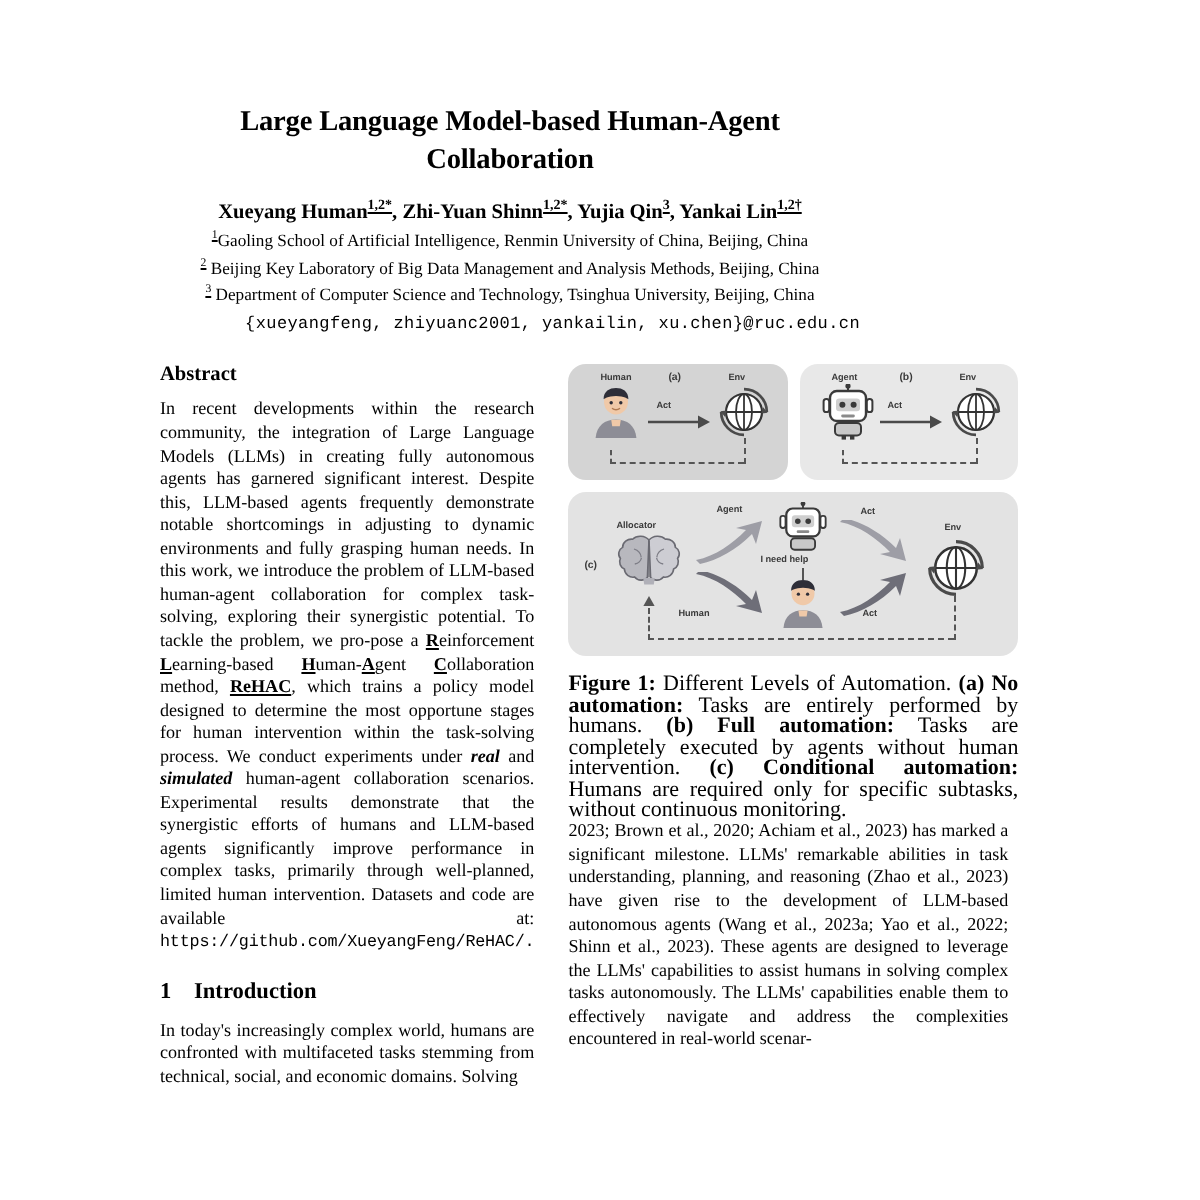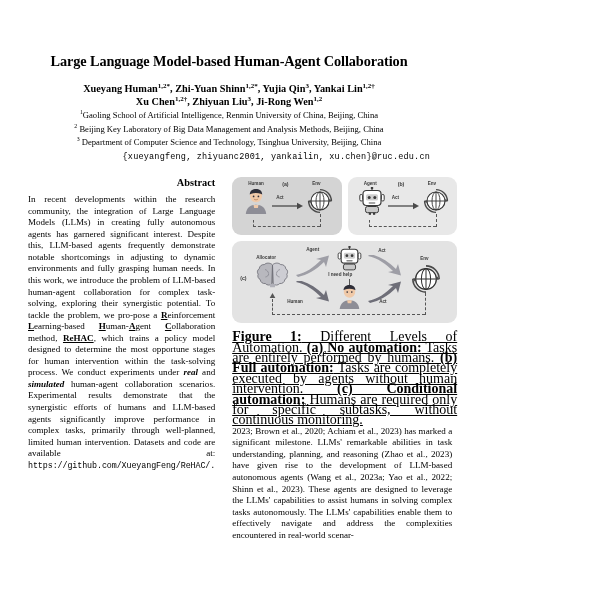--- a/index.html
+++ b/index.html
@@ -9,21 +9,21 @@
     background: #ffffff;
     overflow: hidden;
   }
   body {
     font-family: "Liberation Serif", serif;
     color: #000000;
   }
   .page {
     position: relative;
     width: 492px; height: 600px;
-    padding: 52px 62px 0 28px;
+    padding: 52px 62px 0 80px;
   }
 
   
   .title {
     text-align: center;
     font-weight: bold;
     font-size: 14.3px;
     line-height: 18.5px;
     letter-spacing: -0.1px;
   }
@@ -41,32 +41,32 @@
     margin-top: 2px;
   }
   .emails {
     text-align: right;
     font-family: "Liberation Mono", monospace;
     font-size: 8.5px;
     line-height: 12px;
     margin-top: 2.5px;
     letter-spacing: 0.2px;
   }
-  sup { font-size: 0.68em; vertical-align: super; line-height: 0; }
+  sup { font-size: 0.68em; vertical-align: super; line-height: 0; text-decoration: underline; }
 
   
   .columns {
     display: flex;
     gap: 17px;
     margin-top: 14px;
   }
   .col { width: 220px; }
 
   .sec-center {
-    text-align: right;
+    text-align: left;
     font-weight: bold;
     font-size: 10.3px;
     margin-bottom: 6px;
   }
   p.body {
     margin: 0;
     font-size: 9.05px;
     line-height: 11.55px;
     text-align: justify;
     text-justify: inter-word;
@@ -126,25 +126,24 @@
     position: absolute;
     border-bottom: 1.1px dashed #555;
   }
   .dash-v {
     position: absolute;
     border-left: 1.1px dashed #555;
   }
 
   .caption {
     width: 225px;
-    font-size: 14px;
+    font-size: 11px;
     line-height: 10.4px;
     text-align: justify;
     margin-top: 9px;
-    text-decoration: underline;
   }
   .caption b { font-weight: bold; }
 
   .after-fig { margin-top: 11px; }
 </style>
 </head>
 <body>
 
 <div class="page">
 
@@ -152,25 +151,20 @@
     <span>Large Language Model-based Human-Agent Collaboration</span><br>
   </div>
 
   <div class="authors">
     <div>
       <span>Xueyang Human</span><sup>1,2*</sup>,
       <span>Zhi-Yuan Shinn</span><sup>1,2*</sup>,
       <span>Yujia Qin</span><sup>3</sup>,
       <span>Yankai Lin</span><sup>1,2†</sup>
     </div>
-    <div>
-      <span>Xu Chen</span><sup>1,2†</sup>,
-      <span>Zhiyuan Liu</span><sup>3</sup>,
-      <span>Ji-Rong Wen</span><sup>1,2</sup>
-    </div>
   </div>
 
   <div class="affil">
     <sup>1</sup><span>Gaoling School of Artificial Intelligence, Renmin University of China, Beijing, China</span>
   </div>
   <div class="affil">
     <sup>2</sup> <span>Beijing Key Laboratory of Big Data Management and Analysis Methods, Beijing, China</span>
   </div>
   <div class="affil">
     <sup>3</sup> <span>Department of Computer Science and Technology, Tsinghua University, Beijing, China</span>
@@ -178,21 +172,25 @@
 
   <div class="emails">{xueyangfeng, zhiyuanc2001, yankailin, xu.chen}@ruc.edu.cn</div>
 
   <div class="columns">
 
     <div class="col">
       <div class="sec-center">Abstract</div>
 
       <p class="body"><span>In recent developments within the research community, the integration of Large Language Models (LLMs) in creating fully autonomous agents has garnered significant interest. Despite this, LLM-based agents frequently demonstrate notable shortcomings in adjusting to dynamic environments and fully grasping human needs. In this work, we introduce the problem of LLM-based human-agent collaboration for complex task-solving, exploring their synergistic potential. To tackle the problem, we pro-pose a </span><b class="u">R</b><span>einforcement </span><b class="u">L</b><span>earning-based </span><b class="u">H</b><span>uman-</span><b class="u">A</b><span>gent </span><b class="u">C</b><span>ollaboration method, </span><b class="u">ReHAC</b><span>, which trains a policy model designed to determine the most opportune stages for human intervention within the task-solving process. We conduct experiments under </span><i class="em">real</i><span> and </span><i class="em">simulated</i><span> human-agent collaboration scenarios. Experimental results demonstrate that the synergistic efforts of humans and LLM-based agents significantly improve performance in complex tasks, primarily through well-planned, limited human intervention. Datasets and code are available at: </span><span class="mono">https://github.com/XueyangFeng/ReHAC/.</span></p>
 
-
+      <h2 class="secnum">
+        <span class="num">1</span><span>Introduction</span>
+      </h2>
+
+      <p class="body">In today's increasingly complex world, humans are confronted with multifaceted tasks stemming from technical, social, and economic domains. Solving</p>
     </div>
 
     <div class="col">
 
       <div class="figure">
         <div class="fig-panels">
 
           <div class="row-top">
 
             <div class="panel panel-a">

